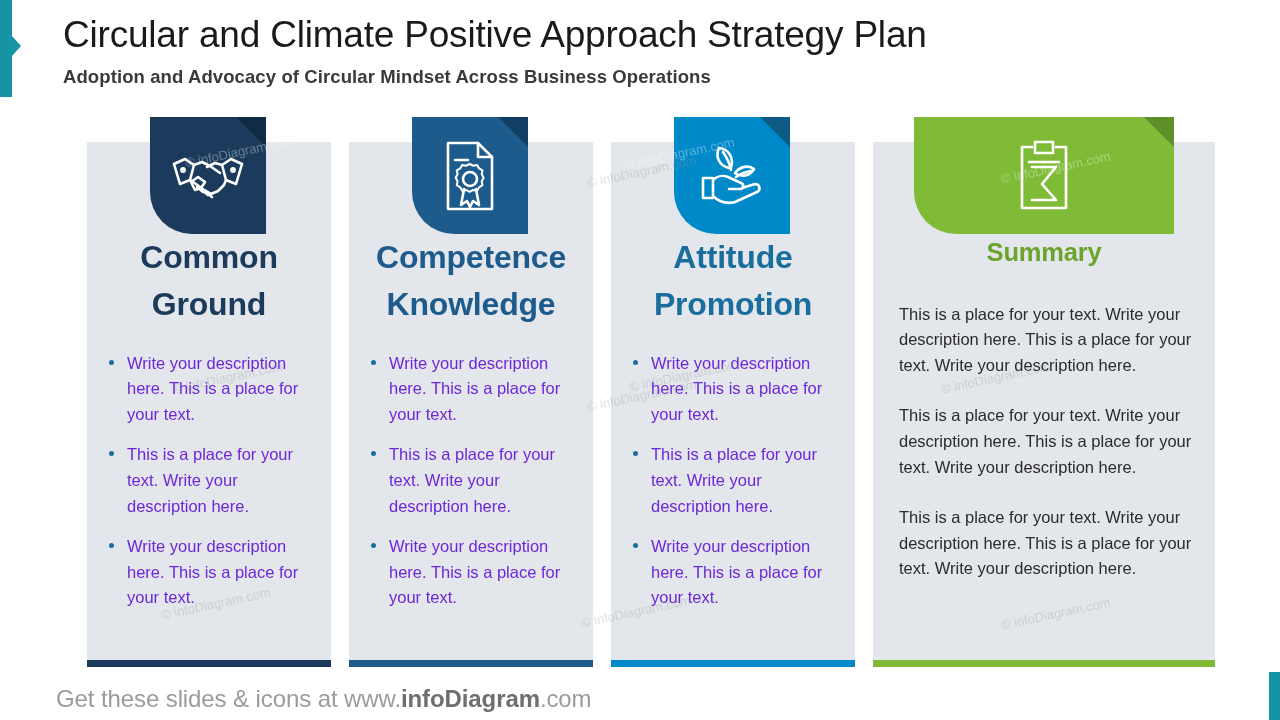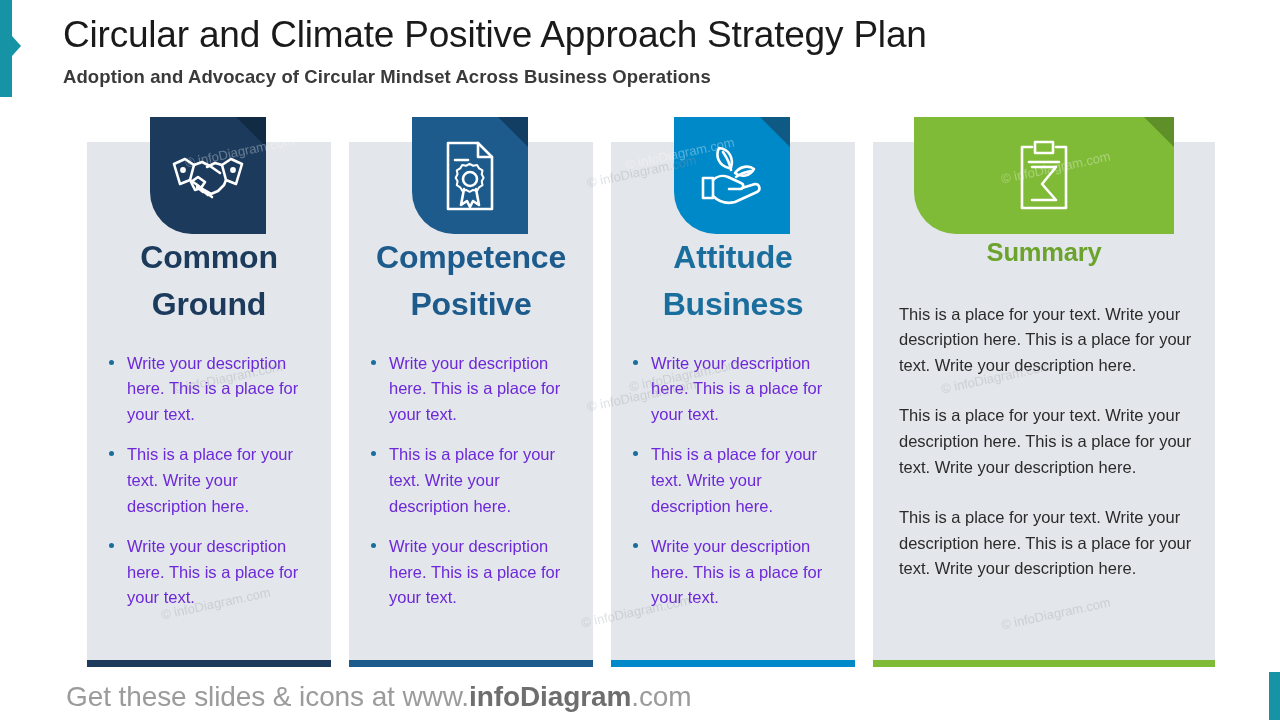--- a/index.html
+++ b/index.html
@@ -182,23 +182,23 @@
   .para-item {
     margin-bottom: 25px;
     font-size: 16.5px;
     line-height: 1.55;
     color: #2B2B2B;
   }
 
   
   .footer {
     position: absolute;
-    left: 66px;
+    left: 56px;
     bottom: 7px;
-    font-size: 28px;
+    font-size: 24px;
     color: #9B9B9B;
     letter-spacing: -0.1px;
     white-space: nowrap;
   }
   .footer b { color: #6E6E6E; font-weight: 700; }
 
   
   .wm {
     position: absolute;
     color: rgba(150,155,162,0.30);
@@ -263,21 +263,21 @@
                 <path d="M8 4 H38 L52 18 V70 H8 Z"></path>
                 <path d="M38 4 V18 H52"></path>
                 <path d="M15 21 H28"></path>
                 <path d="M30 30 l4.5 2.4 5 -1 2.6 4.4 4.4 2.6 -1 5 2.4 4.5 -2.4 4.5 1 5 -4.4 2.6 -2.6 4.4 -5 -1 -4.5 2.4 -4.5 -2.4 -5 1 -2.6 -4.4 -4.4 -2.6 1 -5 -2.4 -4.5 2.4 -4.5 -1 -5 4.4 -2.6 2.6 -4.4 5 1 Z" transform="translate(0,-4) scale(0.78) translate(8,7)"></path>
                 <circle cx="30" cy="40" r="7"></circle>
                 <path d="M24 50 L21 66 L27 62 L30 68 L33 62 L39 66 L36 50"></path>
               </svg>
             </div>
           </div>
         </div>
-        <div class="card-heading" style="color: rgb(28, 91, 140);">Competence Positive</div>
+        <div class="card-heading" style="color: rgb(28, 91, 140);">Competence Knowledge</div>
         <div class="card-body">
           <div class="bullet-item"><span class="bullet-dot" style="background: rgb(26, 110, 158);"></span><span>Write your description here. This is a place for your text.</span></div>
           <div class="bullet-item"><span class="bullet-dot" style="background: rgb(26, 110, 158);"></span><span>This is a place for your text. Write your description here.</span></div>
           <div class="bullet-item"><span class="bullet-dot" style="background: rgb(26, 110, 158);"></span><span>Write your description here. This is a place for your text.</span></div>
         </div>
         <div class="card-bottombar" style="background: rgb(28, 91, 140);"></div>
       </div>
       <div class="card card-2">
         <div class="badge-wrap badge-2">
           <div class="badge" style="background: rgb(0, 137, 200);">
@@ -288,21 +288,21 @@
                 <path d="M40 29 C45 22 54 21 59 25 C55 32 46 34 40 29 Z"></path>
                 <path d="M28 8 C32 14 35 20 36 26"></path>
                 <path d="M56 27 C50 28 45 30 41 33"></path>
                 <path d="M8 34 H18 V54 H8 Z"></path>
                 <path d="M18 36 C22 32 28 31 33 33 L46 39 C49 40 49 44 46 45 L34 45"></path>
                 <path d="M18 52 C24 58 32 60 40 58 L62 48 C66 46 65 40 60 40 L47 44"></path>
               </svg>
             </div>
           </div>
         </div>
-        <div class="card-heading" style="color: rgb(26, 110, 158);">Attitude Business</div>
+        <div class="card-heading" style="color: rgb(26, 110, 158);">Attitude Promotion</div>
         <div class="card-body">
           <div class="bullet-item"><span class="bullet-dot" style="background: rgb(26, 110, 158);"></span><span>Write your description here. This is a place for your text.</span></div>
           <div class="bullet-item"><span class="bullet-dot" style="background: rgb(26, 110, 158);"></span><span>This is a place for your text. Write your description here.</span></div>
           <div class="bullet-item"><span class="bullet-dot" style="background: rgb(26, 110, 158);"></span><span>Write your description here. This is a place for your text.</span></div>
         </div>
         <div class="card-bottombar" style="background: rgb(0, 137, 200);"></div>
       </div>
       <div class="card card-3">
         <div class="badge-wrap badge-3">
           <div class="badge" style="background: rgb(127, 187, 54);">

